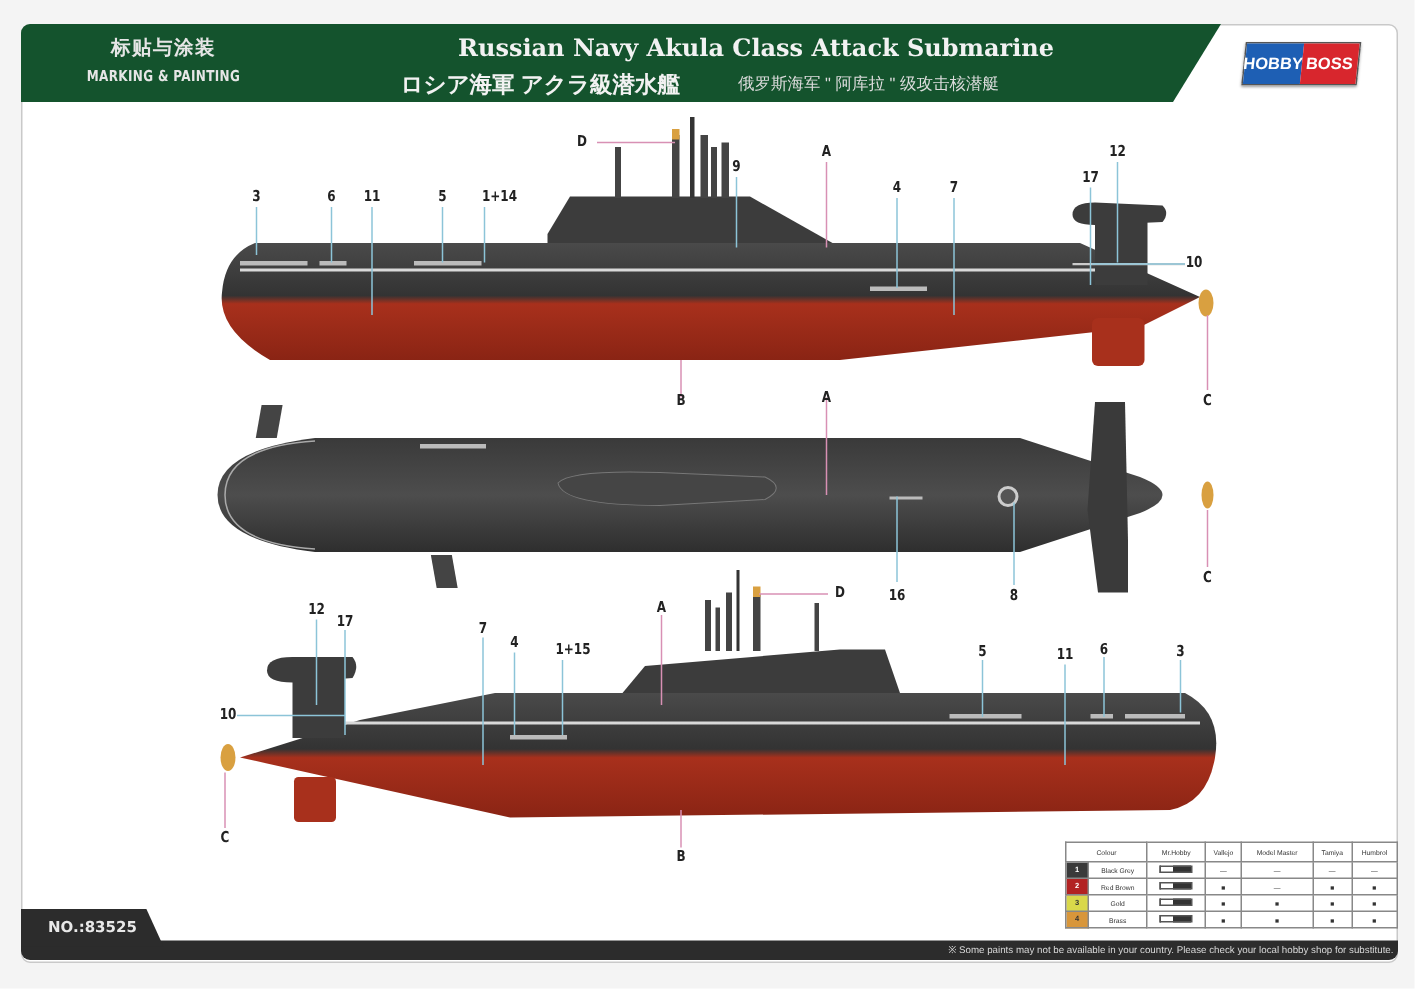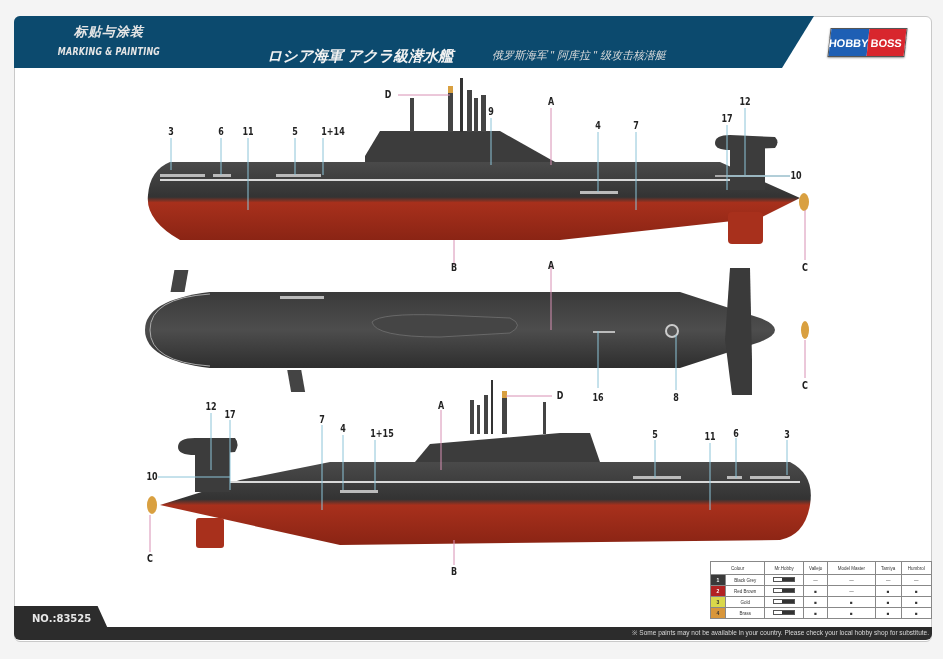--- a/index.html
+++ b/index.html
@@ -1,18 +1,18 @@
 <!DOCTYPE html>
 <html><head>
 <meta charset="utf-8">
 <style>
   * { box-sizing: border-box; margin: 0; padding: 0; }
   body { width: 943px; height: 659px; background: #f4f4f4; position: relative; overflow: hidden; font-family: "Liberation Sans", sans-serif; }
   .sheet { position: absolute; left: 14px; top: 16px; width: 918px; height: 626px; background: #ffffff; border: 1px solid #c9c9c9; border-radius: 6px; }
-  .header { position: absolute; left: 14px; top: 16px; width: 800px; height: 52px; background: #0c4a6e; border-top-left-radius: 6px; clip-path: polygon(0 0, 100% 0, 96% 100%, 0 100%); font-style: italic; }
+  .header { position: absolute; left: 14px; top: 16px; width: 800px; height: 52px; background: #14532d; border-top-left-radius: 6px; clip-path: polygon(0 0, 100% 0, 96% 100%, 0 100%); }
   .header .left { position: absolute; left: 0; top: 0; width: 190px; height: 52px; text-align: center; color: #e6e6e6; }
   .header .left .cn { font-size: 13px; font-weight: bold; margin-top: 7px; letter-spacing: 1px; }
   .header .left .en { font-size: 10px; font-weight: bold; margin-top: 5px; letter-spacing: 0.3px; font-family: "DejaVu Sans", sans-serif; transform: scaleX(0.8); }
   .header .title { position: absolute; left: 240px; top: 6px; width: 500px; text-align: center; color: #f2f2f2; font-family: "DejaVu Serif", serif; font-weight: bold; font-size: 16px; }
   .header .subtitle-jp { position: absolute; left: 253px; top: 31px; color: #f2f2f2; font-size: 15px; font-weight: bold; }
   .header .subtitle-cn { position: absolute; left: 478px; top: 32px; color: #dcdcdc; font-size: 11px; }
   .logo { position: absolute; left: 829px; top: 28px; width: 77px; height: 29px; display: flex; border: 1px solid #555; box-shadow: 0 1px 2px rgba(0,0,0,0.4); transform: skewX(-6deg); }
   .logo .hobby { background: #1e5fb4; color: #fff; font-size: 11px; font-weight: bold; display:flex; align-items:center; justify-content:center; width: 50%; }
   .logo .boss { background: #d8262d; color: #fff; font-size: 11px; font-weight: bold; display:flex; align-items:center; justify-content:center; width: 50%; }
   .footer-num { position: absolute; left: 14px; top: 606px; width: 95px; height: 25px; background: #2c2c2c; clip-path: polygon(0 0, 88% 0, 100% 100%, 0 100%); color: #e8e8e8; font-size: 10px; font-weight: bold; padding: 7px 0 0 18px; font-family: "DejaVu Sans", sans-serif; }
@@ -29,20 +29,21 @@
 </head>
 <body>
 
 <div class="sheet"></div>
 
 <div class="header">
   <div class="left">
     <div class="cn">标贴与涂装</div>
     <div class="en">MARKING &amp; PAINTING</div>
   </div>
+  <div class="title">Russian Navy Akula Class Attack Submarine</div>
   <div class="subtitle-jp">ロシア海軍 アクラ級潜水艦</div>
   <div class="subtitle-cn">俄罗斯海军 " 阿库拉 " 级攻击核潜艇</div>
 </div>
 
 <div class="logo">
   <span class="hobby">HOBBY</span>
   <span class="boss">BOSS</span>
 </div>
 
 <svg class="drawing" width="943" height="659">

